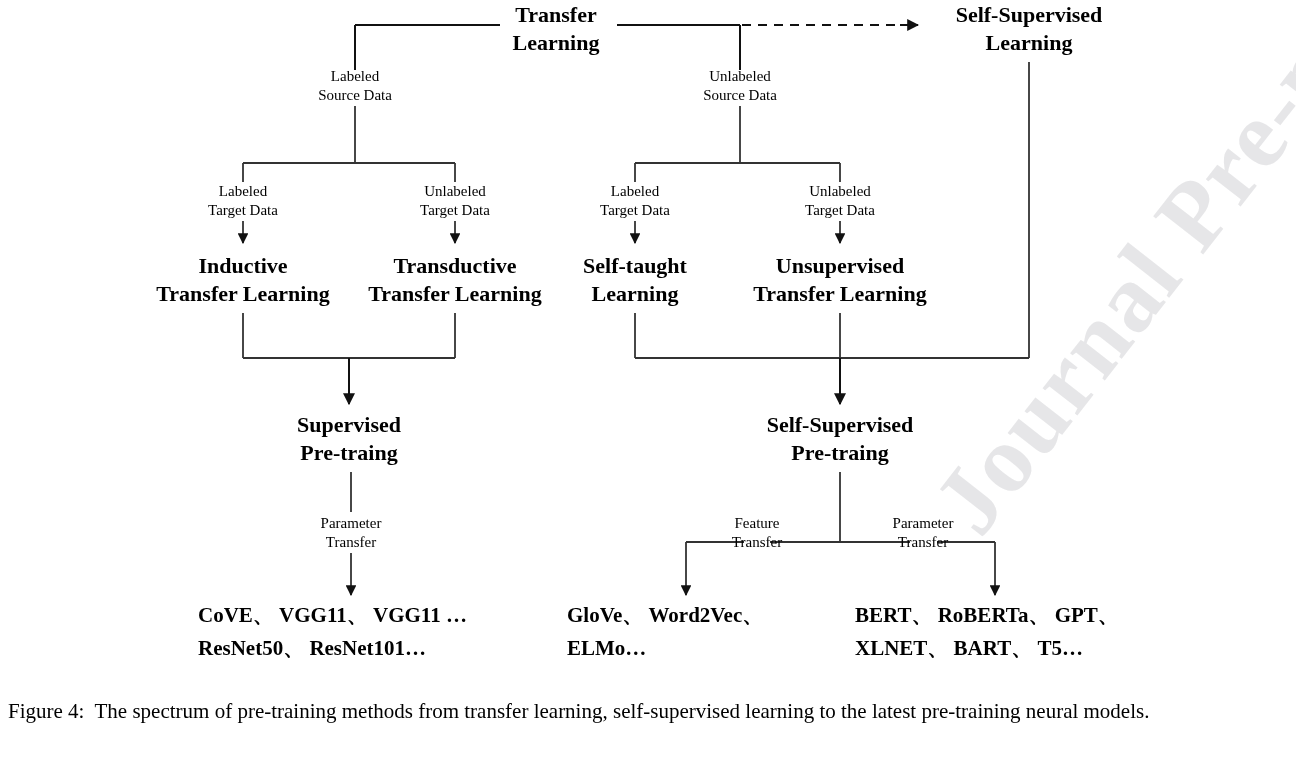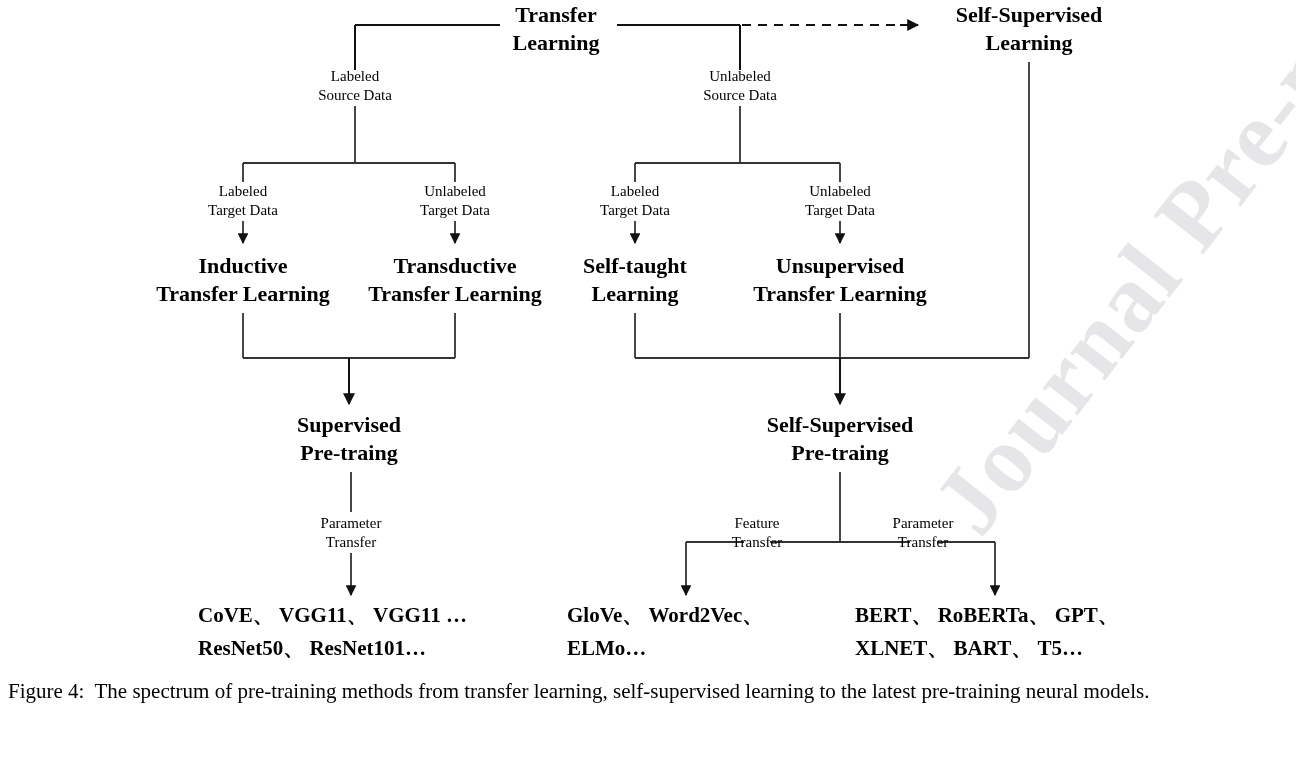--- a/index.html
+++ b/index.html
@@ -72,21 +72,21 @@
   }
   .edge-label {
     font-size: 15px;
     font-weight: 400;
     text-anchor: middle;
     font-family: "Liberation Serif", "DejaVu Serif", serif;
   }
   .caption {
     position: absolute;
     left: 8px;
-    top: 676px;
+    top: 696px;
     width: 1282px;
     font-family: "Liberation Serif", "DejaVu Serif", serif;
     font-size: 21px;
     line-height: 30px;
     color: #000000;
     text-align: justify;
     text-justify: inter-word;
   }
   .caption .cap-label {
     white-space: nowrap;

